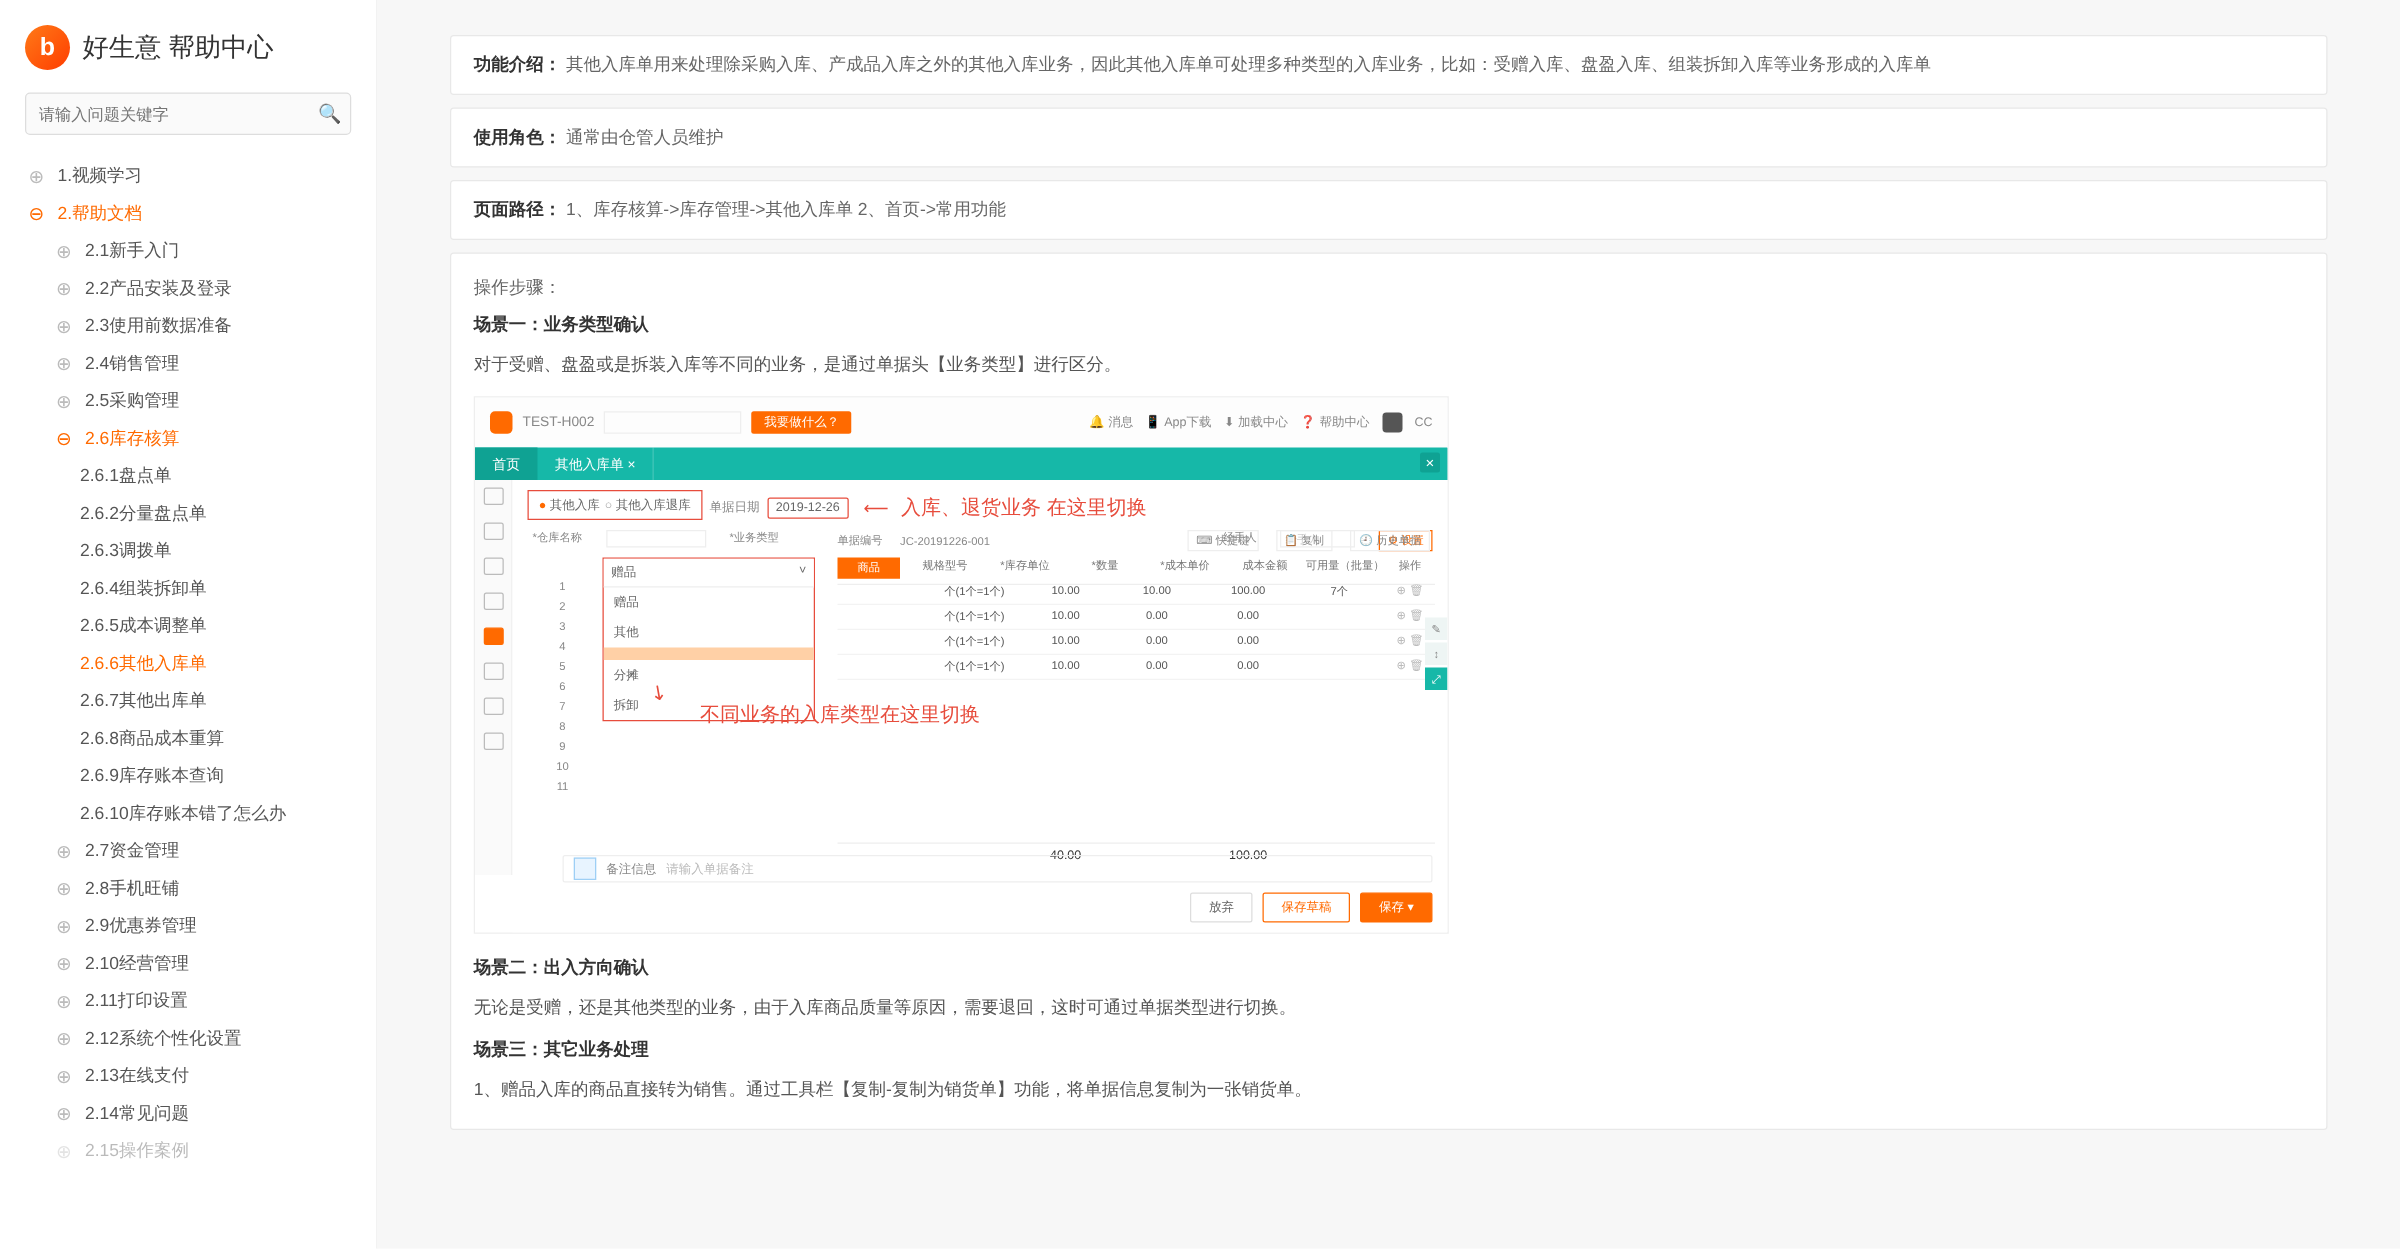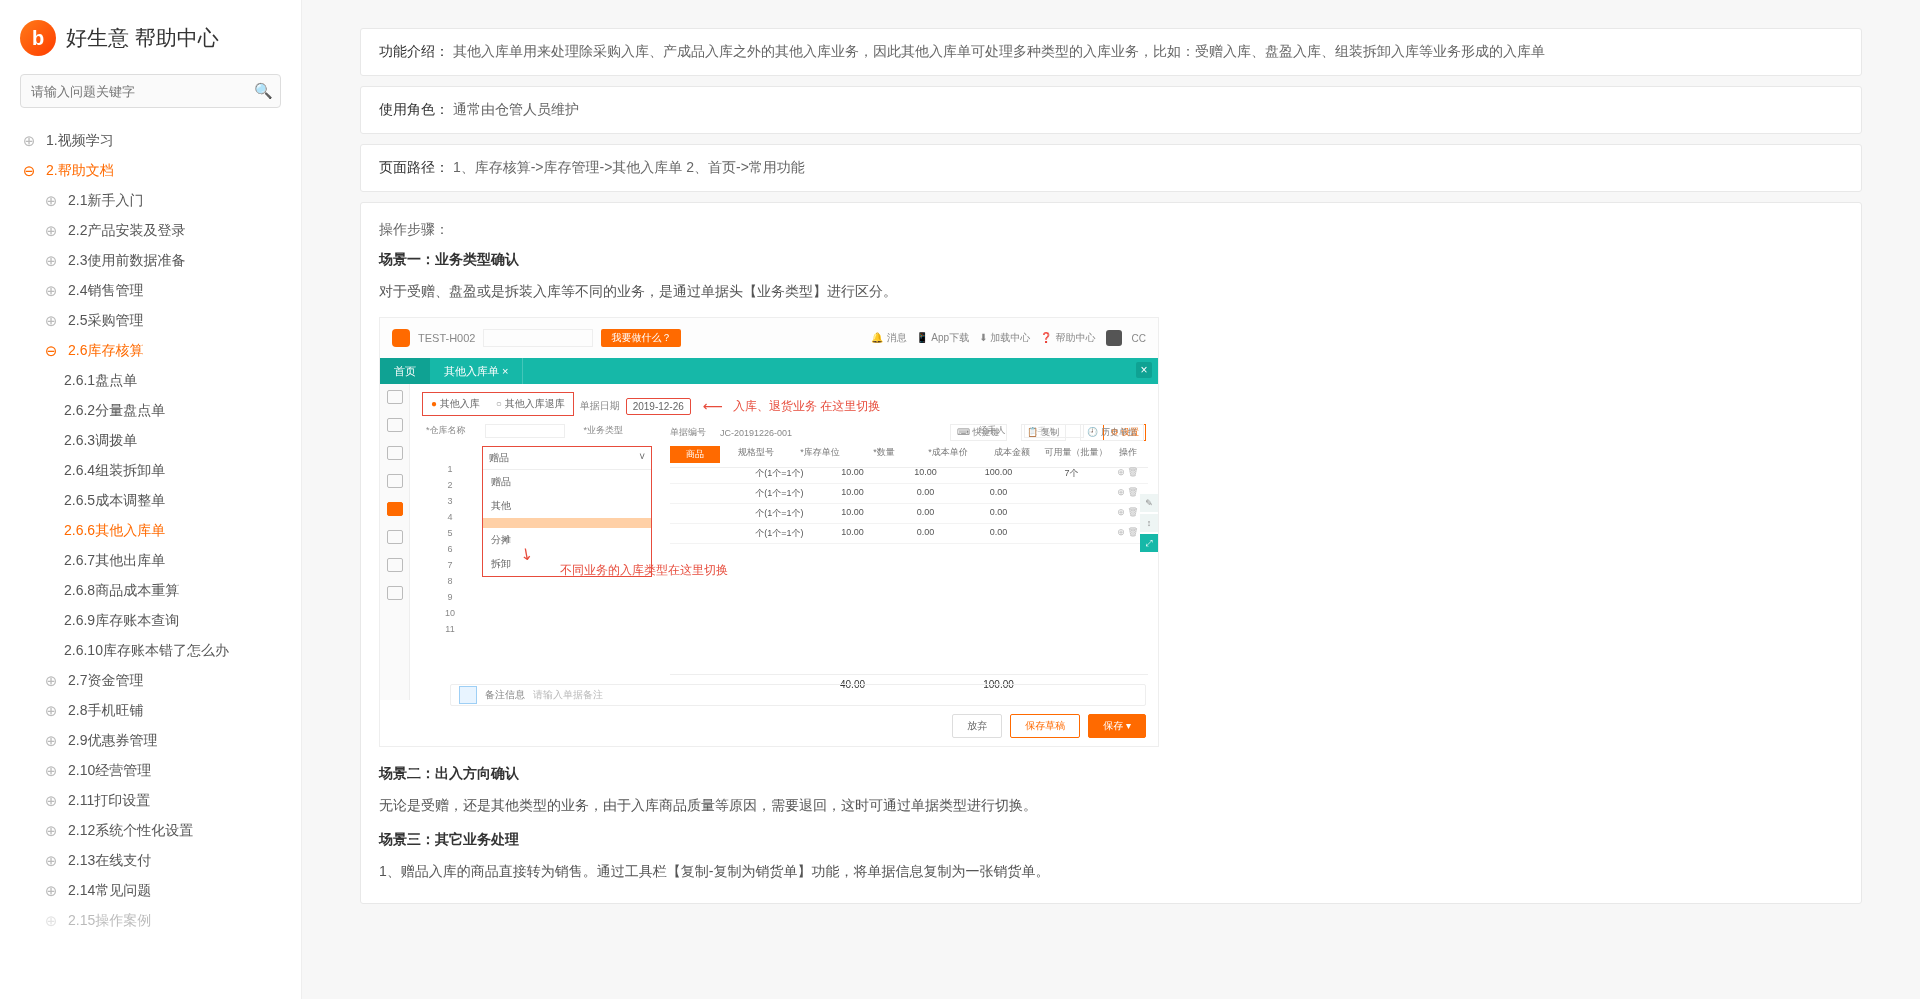--- a/index.html
+++ b/index.html
@@ -18,45 +18,45 @@
 .tree li.level2 { padding-left: 22px; }
 .tree li.level3 { padding-left: 44px; }
 .tree .plus-icon { width: 18px; height: 18px; display: inline-flex; align-items: center; justify-content: center; margin-right: 8px; color: #bbb; font-size: 15px; }
 .tree .active-orange { color: #ff6a00; }
 .tree .active-orange .plus-icon { color: #ff6a00; }
 .content { flex: 1; background: #f7f7f7; padding: 28px 58px; overflow-y: auto; }
 .page-head { display: flex; justify-content: space-between; align-items: center; margin-bottom: 22px; }
 .page-title-h { font-size: 26px; font-weight: 600; color: #333; }
 .share-btn { background: #fff; border: 1px solid #ddd; border-radius: 3px; padding: 6px 14px; font-size: 13px; color: #666; cursor: pointer; display: flex; align-items: center; gap: 5px; }
 .info-box { background: #fff; border: 1px solid #e8e8e8; border-radius: 3px; padding: 14px 18px; margin-bottom: 10px; font-size: 14px; color: #666; }
-.info-box .label { color: #333; font-weight: 400; }
+.info-box .label { color: #333; font-weight: 700; }
 .body-block { background: #fff; border: 1px solid #e8e8e8; border-radius: 3px; padding: 18px; margin-top: 10px; }
 .step-heading { color: #666; margin-bottom: 12px; }
 .sc-title { font-weight: 600; color: #333; margin: 12px 0 8px; }
 .sc-text { color: #555; line-height: 2; font-size: 14px; }
 .screenshot-placeholder { width: 780px; height: 430px; margin: 12px 0 18px; border: 1px solid #eee; background: linear-gradient(180deg,#fafdff 0,#fafdff 40px,#20b2aa 40px,#20b2aa 66px,#fff 66px,#fff 100%); position: relative; overflow: hidden; }
 .sp-topbar { position: absolute; top: 0; left: 0; right: 0; height: 40px; background: #fdfdfd; display: flex; align-items: center; padding: 0 12px; font-size: 11px; color: #888; gap: 10px; justify-content: space-between; }
 .sp-topbar .left-g { display:flex; align-items:center; gap:8px; }
 .sp-logo { width: 18px; height: 18px; border-radius: 4px; background: #ff6a00; }
 .sp-btn-orange { background:#ff6a00; color:#fff; padding:2px 10px; border-radius:2px; font-size:10px; }
 .sp-greenbar { position: absolute; top: 40px; left: 0; right: 0; height: 26px; background: #16b8a8; display: flex; align-items: center; font-size: 11px; color: #fff; }
 .sp-greenbar .tab1 { background: #0fa293; padding: 0 14px; height: 100%; display: flex; align-items: center; }
 .sp-greenbar .tab2 { padding: 0 14px; height: 100%; display: flex; align-items: center; border-right: 1px solid rgba(255,255,255,.2); }
 .sp-greenbar .close-x { position:absolute; right:6px; top:4px; color:#fff; font-size:12px; background:#0fa293; width:16px; height:16px; display:flex; align-items:center; justify-content:center; border-radius:2px;}
 .sp-side { position: absolute; top: 66px; left: 0; width: 30px; bottom: 46px; background: #fafafa; border-right: 1px solid #eee; display:flex; flex-direction:column; align-items:center; padding-top:6px; gap:14px; }
 .sp-side .ic { width:16px; height:14px; border:1.5px solid #bbb; border-radius:2px; }
 .sp-side .ic.sel { background:#ff6a00; border-color:#ff6a00; }
 .sp-main { position: absolute; top: 66px; left: 30px; right: 0; bottom: 0; background: #fff; padding: 8px 12px 0; font-size: 10px; color: #666; }
-.sp-row-radio { border: 1.5px solid #e74c3c; padding: 4px 8px; margin-bottom: 4px; display: inline-flex; gap: 16px; align-items: center; }
+.sp-row-radio { border: 1.5px solid #e74c3c; padding: 4px 8px; margin-bottom: 4px; display: inline-flex; gap: 4px; align-items: center; }
 .sp-row-radio span::before { content: "○ "; color: #999; }
 .sp-row-radio span.on::before { content: "● "; color: #ff6a00; }
 .sp-daterow { display:flex; align-items:center; gap:6px; font-size:10px; margin-bottom:4px; }
 .sp-daterow .lbl { color:#888; }
 .sp-daterow .arrow { color:#e74c3c; font-size:14px; margin-left:6px; }
-.sp-callout-red { color: #e74c3c; font-size: 12px; position: absolute; text-align: right; }
+.sp-callout-red { color: #e74c3c; font-size: 16px; position: absolute; text-align: right; }
 .sp-select-box { border: 1.5px solid #e74c3c; width: 170px; background: #fff; position: absolute; top: 62px; left: 72px; font-size: 10px; }
 .sp-select-box .hd { background:#fff; border-bottom:1px solid #eee; padding:4px 6px; display:flex; justify-content:space-between; }
 .sp-select-box .it { padding: 5px 8px; }
 .sp-select-box .it.sel { background: #ffd0a6; }
 .sp-th-row { position:absolute; top:62px; left:260px; right:10px; display:flex; font-size:9px; color:#777; border-bottom:1px solid #eee; padding-bottom:4px; }
 .sp-th-row .c { flex:1; text-align:center; }
 .sp-th-row .c.first { flex:0 0 50px; background:#ff6a00; color:#fff; padding:2px 0; margin-right:4px; }
 .sp-data-rows { position:absolute; top:80px; left:260px; right:10px; font-size:9px; color:#555; }
 .sp-data-rows .r { display:flex; border-bottom:1px solid #f3f3f3; padding:3px 0; }
 .sp-data-rows .c { flex:1; text-align:center; }

